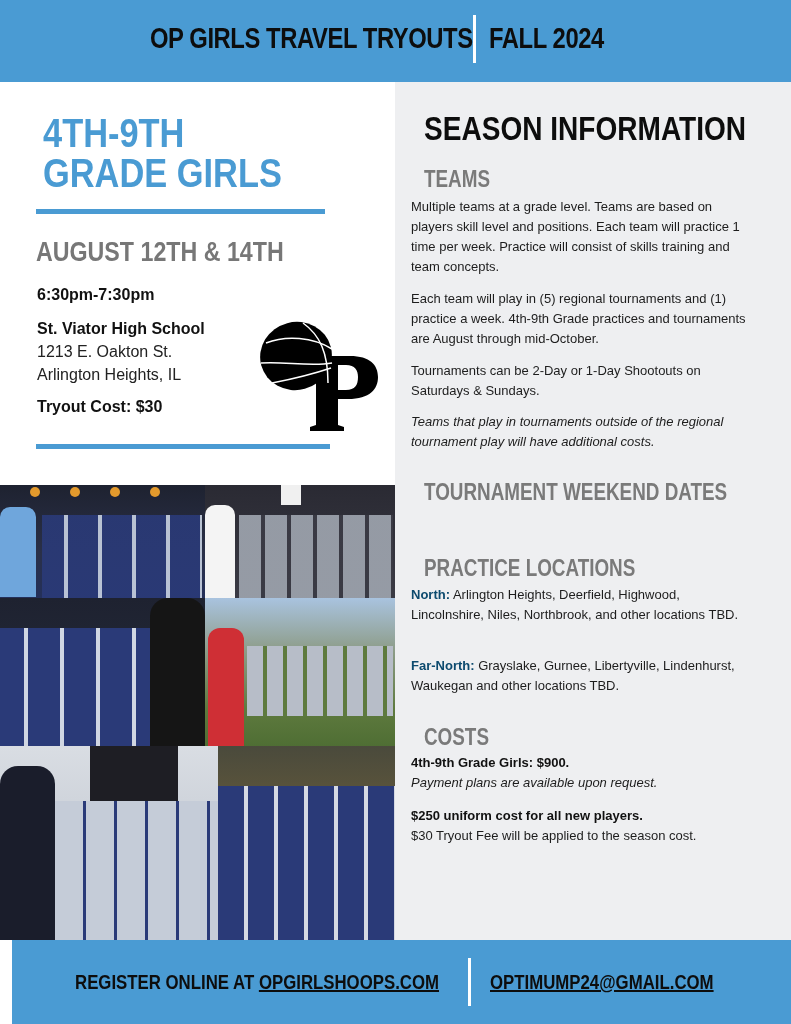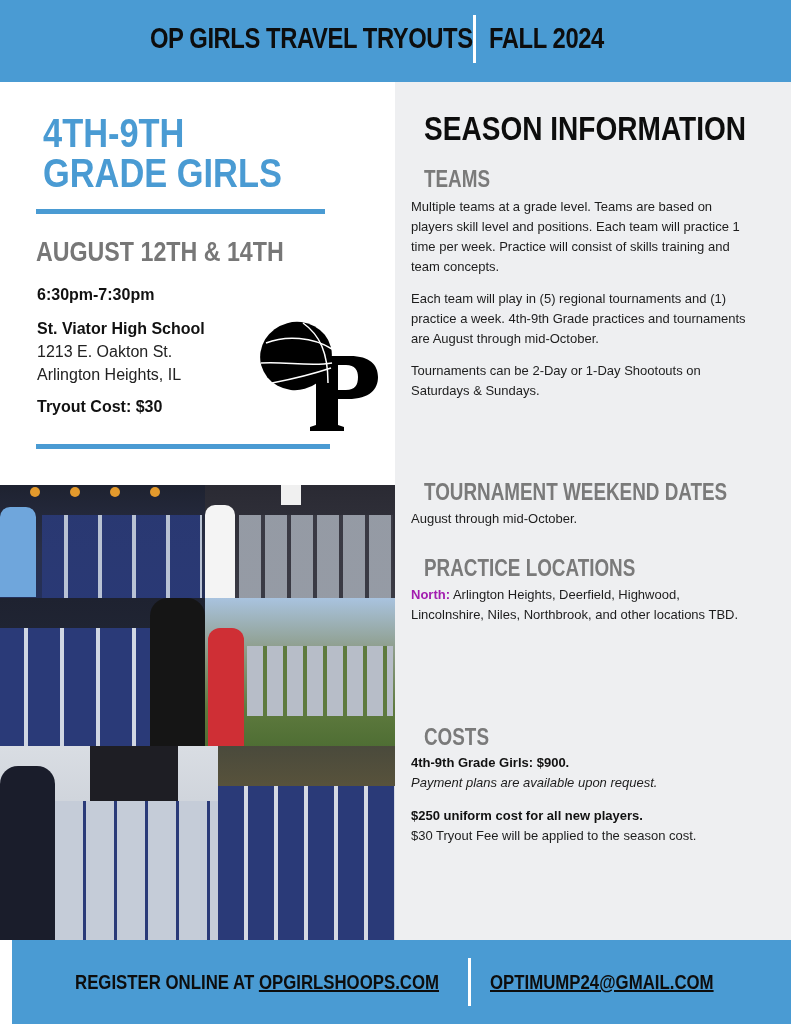--- a/index.html
+++ b/index.html
@@ -15,21 +15,21 @@
   .time{position:absolute;left:37px;top:286px;font-size:16px;font-weight:700;color:#111;}
   .school{position:absolute;left:37px;top:320px;font-size:16px;font-weight:700;color:#111;}
   .addr{position:absolute;left:37px;font-size:16px;color:#222;}
   .cost{position:absolute;left:37px;top:398px;font-size:16px;font-weight:700;color:#111;}
   .logo{position:absolute;left:258px;top:313px;width:124px;height:120px;}
   .collage{position:absolute;left:0;top:485px;width:395px;height:455px;}
   .photo{position:absolute;overflow:hidden;}
   .right .h1{position:absolute;left:29px;top:28px;font-size:33px;font-weight:700;color:#0d0d0d;white-space:nowrap;transform:scaleX(0.85);transform-origin:left top;}
   .right .h2{position:absolute;left:29px;font-size:23px;font-weight:700;color:#7a7a7a;white-space:nowrap;transform:scaleX(0.82);transform-origin:left top;}
   .right .p{position:absolute;left:16px;width:345px;font-size:13px;line-height:20px;color:#1d1d1d;}
-  .right .p b{font-weight:700;color:#a21caf;}
+  .right .p b{font-weight:700;color:#0c4a6e;}
   .botbar{position:absolute;left:12px;top:940px;width:791px;height:84px;background:#4a9bd3;}
   .botbar .t{position:absolute;top:30px;font-size:21px;font-weight:700;color:#0d0d0d;white-space:nowrap;transform:scaleX(0.8);transform-origin:left center;}
   .botbar a{color:#0d0d0d;text-decoration:underline;text-decoration-thickness:2px;}
   .botbar .sep{position:absolute;left:456px;top:18px;width:3px;height:48px;background:#ffffff;}
 </style>
 </head>
 <body>
 
 <div class="topbar">
   <span class="t" style="left:150px;">OP GIRLS TRAVEL TRYOUTS</span>
@@ -92,26 +92,27 @@
   </div>
 </div>
 
 <div class="right">
   <div class="h1">SEASON INFORMATION</div>
 
   <div class="h2" style="top:84px;">TEAMS</div>
   <div class="p" style="top:115px;">Multiple teams at a grade level. Teams are based on players skill level and positions. Each team will practice 1 time per week. Practice will consist of skills training and team concepts.</div>
   <div class="p" style="top:207px;">Each team will play in (5) regional tournaments and (1) practice a week. 4th-9th Grade practices and tournaments are August through mid-October.</div>
   <div class="p" style="top:279px;">Tournaments can be 2-Day or 1-Day Shootouts on Saturdays &amp; Sundays.</div>
+  <div class="p" style="top:330px;font-style:italic;">Teams that play in tournaments outside of the regional tournament play will have additional costs.</div>
 
   <div class="h2" style="top:397px;">TOURNAMENT WEEKEND DATES</div>
-  <div class="p" style="top:427px;">August through mid-October.</div>
 
   <div class="h2" style="top:473px;">PRACTICE LOCATIONS</div>
   <div class="p" style="top:503px;"><b>North:</b><span> Arlington Heights, Deerfield, Highwood, Lincolnshire, Niles, Northbrook, and other locations TBD.</span></div>
+  <div class="p" style="top:574px;"><b>Far-North:</b><span> Grayslake, Gurnee, Libertyville, Lindenhurst, Waukegan and other locations TBD.</span></div>
 
   <div class="h2" style="top:642px;">COSTS</div>
   <div class="p" style="top:671px;font-weight:700;color:#111;">4th-9th Grade Girls: $900.</div>
   <div class="p" style="top:691px;font-style:italic;">Payment plans are available upon request.</div>
   <div class="p" style="top:724px;font-weight:700;color:#111;">$250 uniform cost for all new players.</div>
   <div class="p" style="top:744px;">$30 Tryout Fee will be applied to the season cost.</div>
 </div>
 
 <div class="botbar">
   <span class="t" style="left:63px;"><span>REGISTER ONLINE AT </span><a>OPGIRLSHOOPS.COM</a></span>

